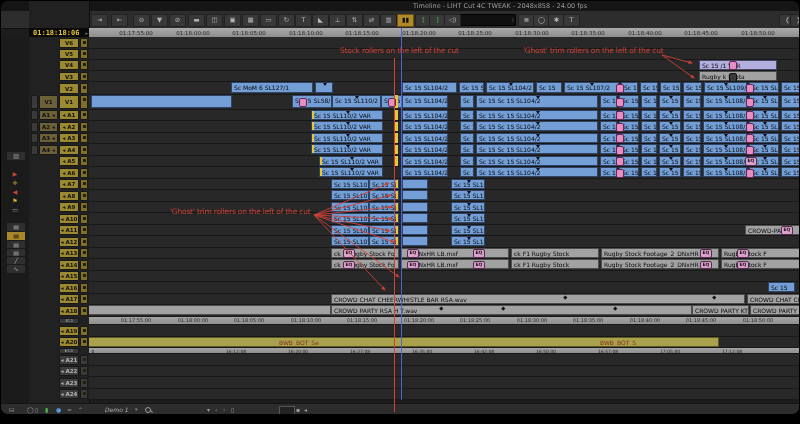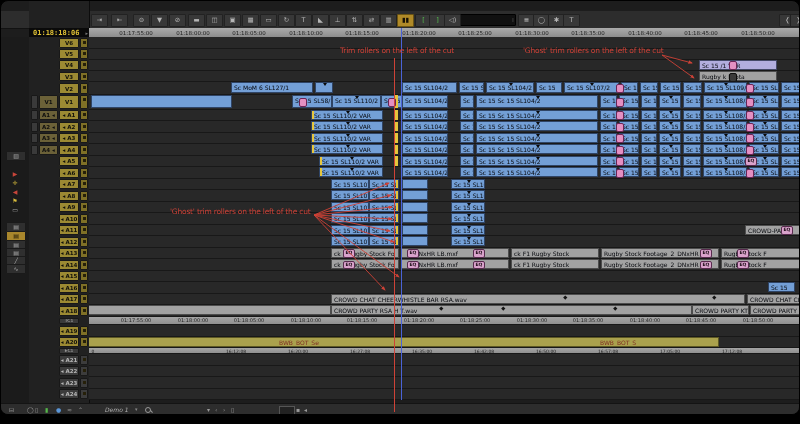--- a/index.html
+++ b/index.html
@@ -79,20 +79,28 @@
   #binlabel{position:absolute;left:104px;top:2px;font-size:6px;font-style:italic;color:#b0b0b0;}
   #bincaret{position:absolute;left:134px;top:2px;font-size:5px;color:#888;}
   .mag{position:absolute;left:144px;top:2.5px;width:4px;height:4px;border:1px solid #999;border-radius:50%;}
   .mag i{position:absolute;left:3.5px;top:3.5px;width:3px;height:1px;background:#999;transform:rotate(45deg);}
   #qbox{position:absolute;left:278px;top:2px;width:14px;height:7px;border:1px solid #555;background:#222;}
 </style>
 </head>
 <body>
 
 <div id="window">
+  <div id="titlebar">
+    <div id="title">Timeline - LIHT Cut 4C TWEAK - 2048x858 - 24.00 fps</div>
+    <div id="winctls">
+        <div class="winctl" style="left: 30px;">x</div>
+        <div class="winctl" style="left: 38px;">-</div>
+        <div class="winctl" style="left: 46px;">+</div>
+      </div>
+  </div>
   <div id="toolbar">
     <div id="tb-input">
         <span>⁞</span>
       </div>
   <div class="tbi" style="left: 90px;">⇥</div>
       <div class="tbi" style="left: 110px;">⇤</div>
       <div class="tbi" style="left: 132px;">⊖</div>
       <div class="tbi" style="left: 150px;">▼</div>
       <div class="tbi" style="left: 168px;">⊘</div>
       <div class="tbi" style="left: 187px;">▬</div>
@@ -984,15 +992,15 @@
     <line x1="314" y1="215" x2="389" y2="183" stroke="#cf4237" stroke-width="0.9" marker-end="url(#ah)"></line>
     <line x1="314" y1="215" x2="391" y2="195" stroke="#cf4237" stroke-width="0.9" marker-end="url(#ah)"></line>
     <line x1="314" y1="215" x2="392" y2="207" stroke="#cf4237" stroke-width="0.9" marker-end="url(#ah)"></line>
     <line x1="314" y1="215" x2="392" y2="219" stroke="#cf4237" stroke-width="0.9" marker-end="url(#ah)"></line>
     <line x1="314" y1="215" x2="390" y2="231" stroke="#cf4237" stroke-width="0.9" marker-end="url(#ah)"></line>
     <line x1="314" y1="215" x2="394" y2="242" stroke="#cf4237" stroke-width="0.9" marker-end="url(#ah)"></line>
     <line x1="314" y1="215" x2="399" y2="277" stroke="#cf4237" stroke-width="0.9" marker-end="url(#ah)"></line>
     <line x1="314" y1="215" x2="385" y2="290" stroke="#cf4237" stroke-width="0.9" marker-end="url(#ah)"></line>
   </svg>
 
-<div class="ann" style="left: 340px; top: 46px; color: rgb(207, 66, 55);">Trim rollers on the left of the cut</div>
+<div class="ann" style="left: 340px; top: 46px; color: rgb(207, 66, 55);">Stock rollers on the left of the cut</div>
 <div class="ann" style="left: 523px; top: 46px; color: rgb(207, 66, 55);">'Ghost' trim rollers on the left of the cut</div>
 <div class="ann" style="left: 170px; top: 207px; color: rgb(207, 66, 55);">'Ghost' trim rollers on the left of the cut</div>
 
 </body></html>

